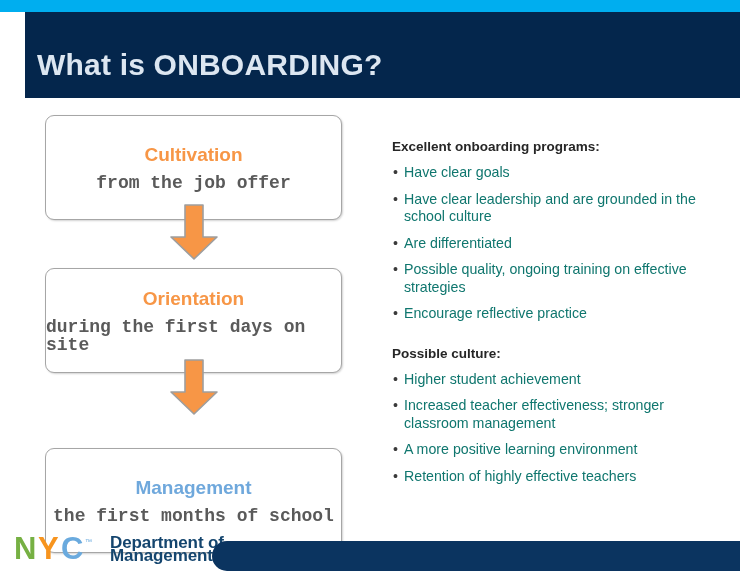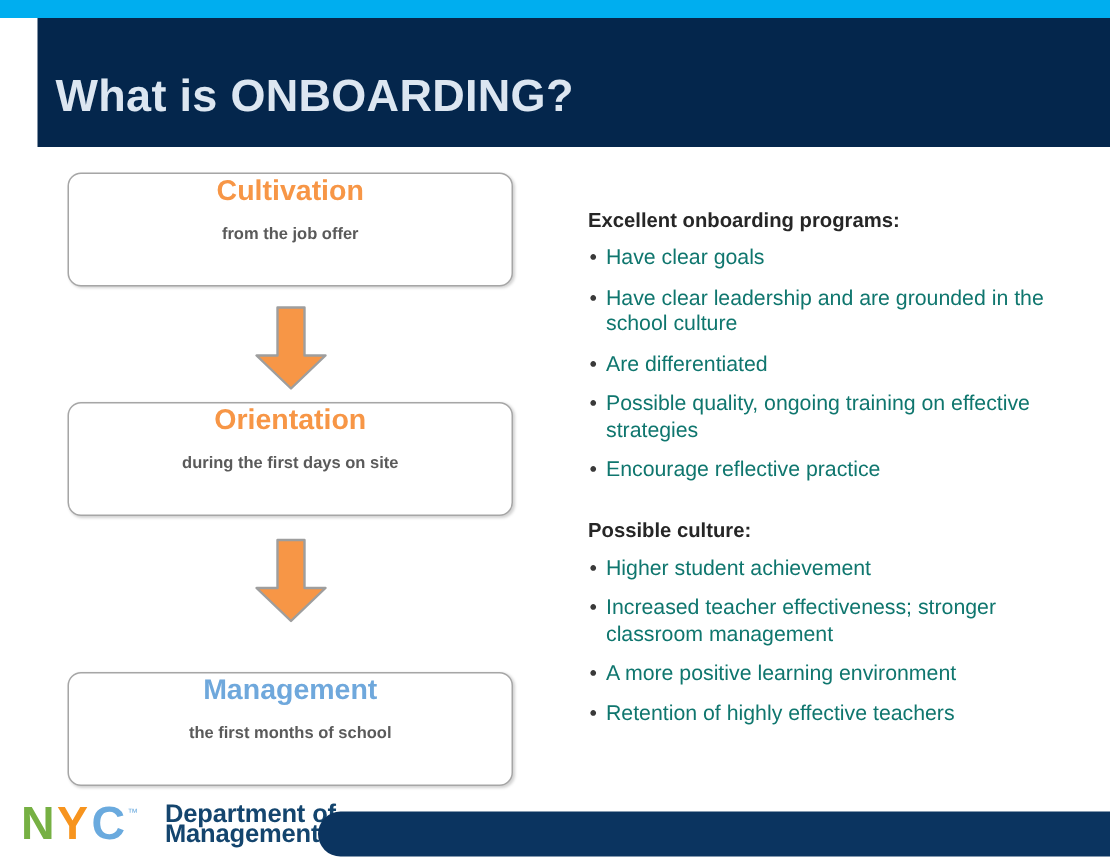--- a/index.html
+++ b/index.html
@@ -21,36 +21,36 @@
     background: #04264C;
   }
   .title {
     position: absolute; left: 37px; top: 48px;
     font-size: 30px; font-weight: bold; letter-spacing: 0.2px;
     color: #DCE6F1; white-space: nowrap;
   }
 
   
   .flowbox {
-    position: absolute; left: 45px; width: 297px; height: 76px;
+    position: absolute; left: 45px; width: 297px; height: 105px;
     border: 1px solid #A6A6A6; border-radius: 9px; background: #ffffff;
-    display: flex; flex-direction: column; align-items: center; justify-content: flex-start;
+    display: flex; flex-direction: column; align-items: center; justify-content: center;
     box-shadow: 1px 1px 2px rgba(0,0,0,0.18);
   }
   #box-cultivation { top: 115px; }
   #box-orientation { top: 268px; }
   #box-management  { top: 425px; margin-top: 23px; }
 
   .flow-title {
     font-size: 19px; font-weight: bold; line-height: 24px; margin-bottom: 7px;
   }
   .flow-title.orange { color: #F79646; }
   .flow-title.blue   { color: #6FA8DC; }
   .flow-sub {
-    font-size: 11px; font-weight: bold; color: #5A5A5A; line-height: 18px;
+    font-size: 18px; font-weight: bold; color: #5A5A5A; line-height: 18px; font-family: Liberation Mono, monospace;
   }
 
   .arrow { position: absolute; left: 168px; width: 52px; height: 58px; }
   #arrow-1 { top: 203px; }
   #arrow-2 { top: 358px; }
 
   
   .textcol { position: absolute; left: 392px; top: 138px; width: 325px; }
   .sec-heading {
     font-size: 13.5px; font-weight: bold; color: #262626;

